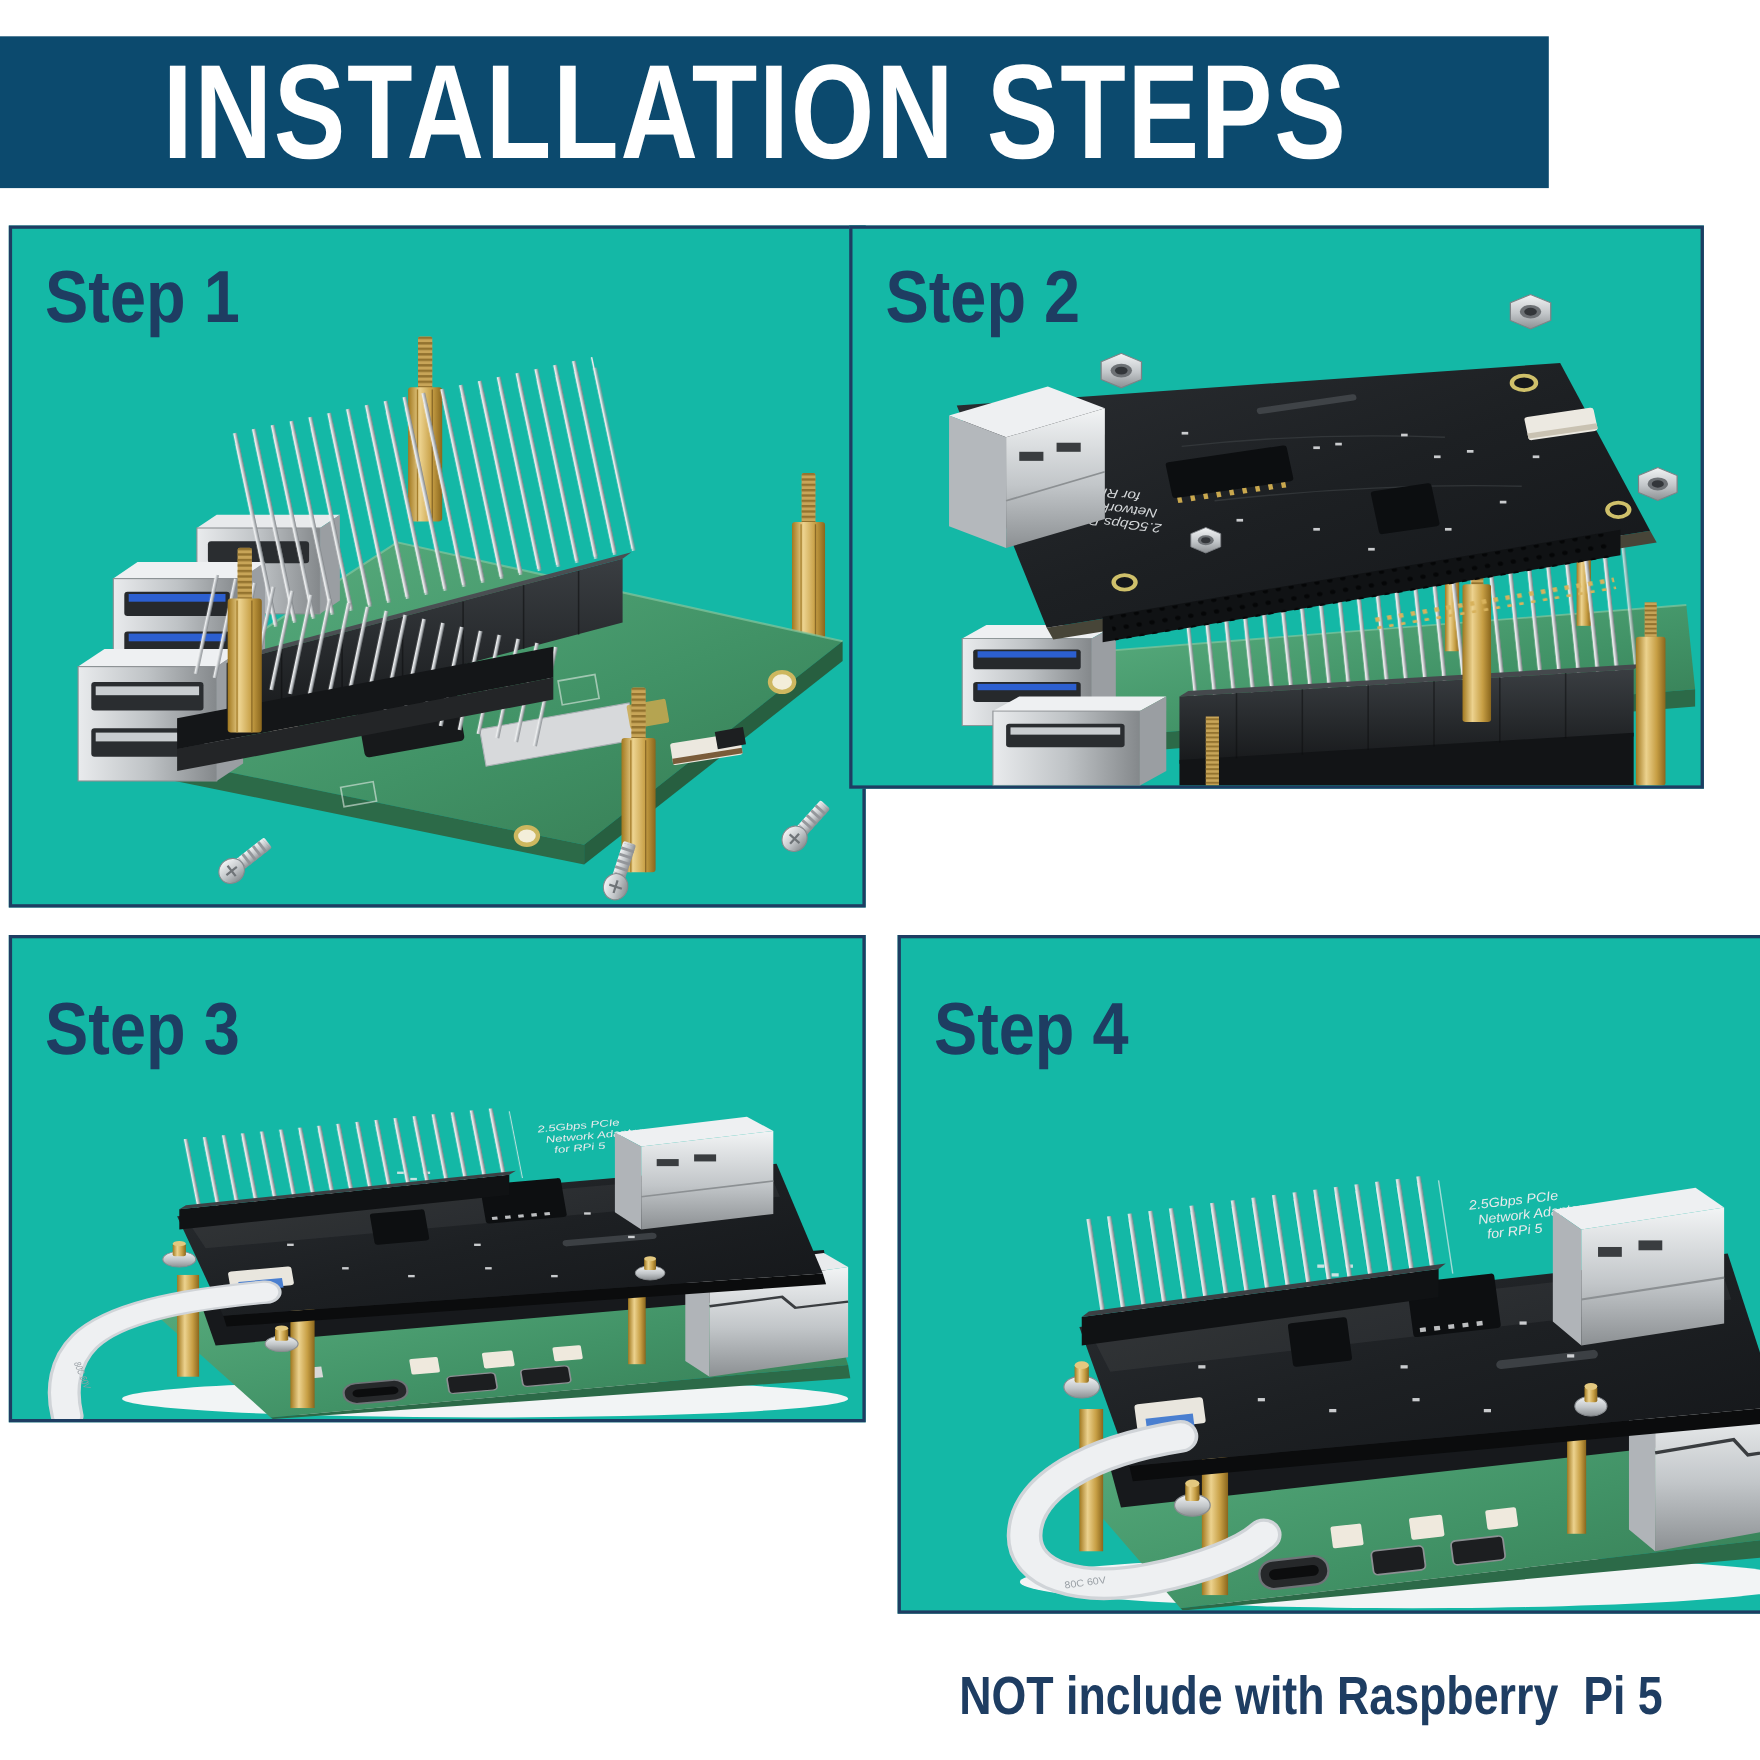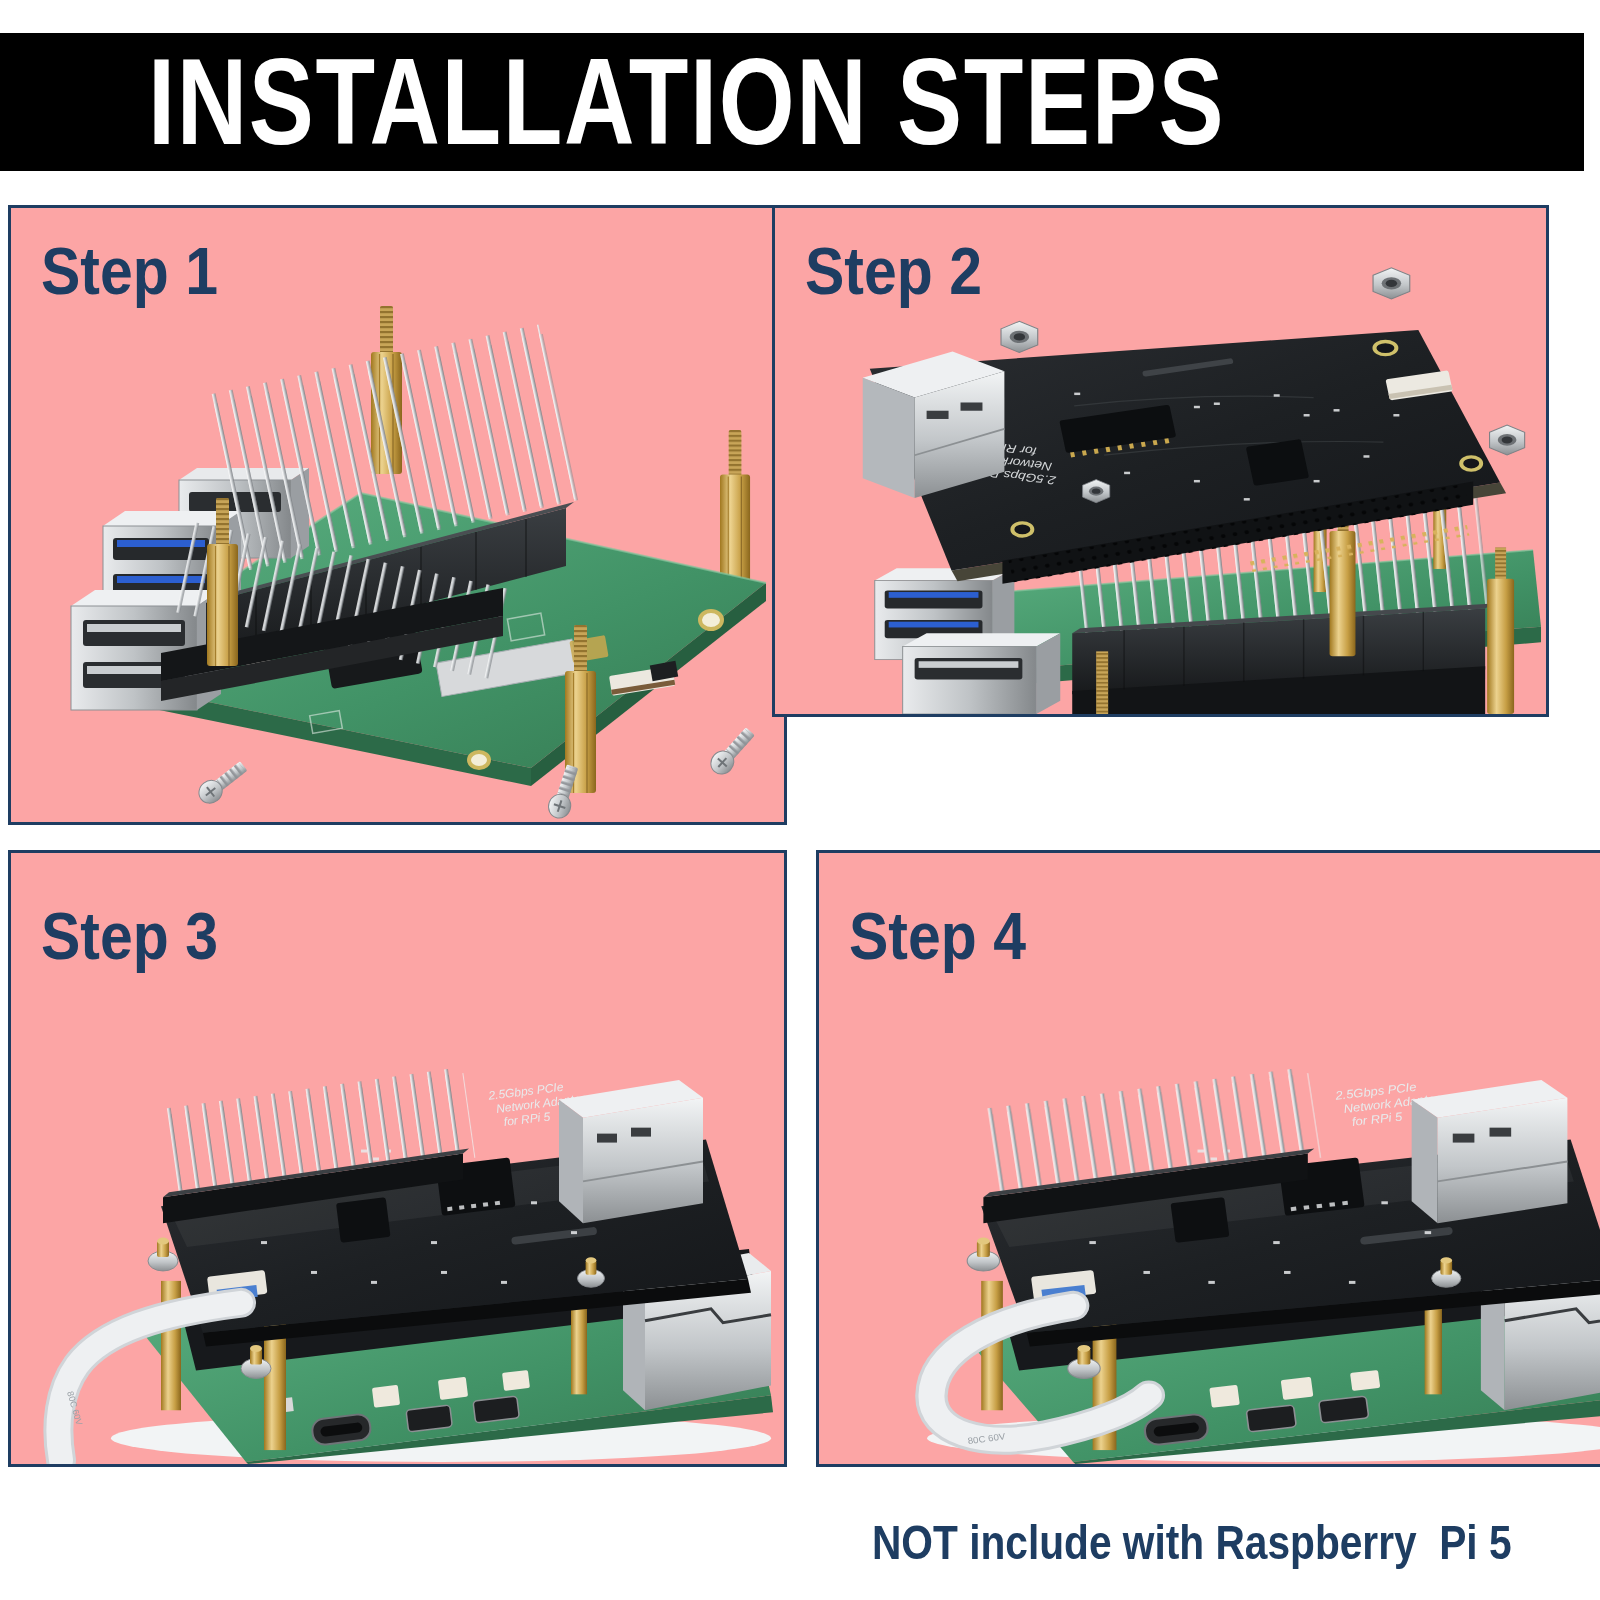--- a/index.html
+++ b/index.html
@@ -1,23 +1,23 @@
 <!DOCTYPE html>
 <html><head>
 <meta charset="utf-8">
 <style>
   html,body{margin:0;padding:0;background:#ffffff;}
   body{width:1600px;height:1600px;position:relative;overflow:hidden;
        font-family:"Liberation Sans",sans-serif;}
-  .titlebar{position:absolute;left:0;top:33px;width:1584px;height:138px;
-            background:#000000;display:flex;align-items:center;}
+  .titlebar{position:absolute;left:0;top:33px;width:1408px;height:138px;
+            background:#0c4a6e;display:flex;align-items:center;}
   .title-text{color:#ffffff;font-weight:bold;font-size:122px;line-height:1;
               letter-spacing:2px;transform:scaleX(.8);transform-origin:0 50%;
               margin-left:148px;white-space:pre;}
-  .panel{position:absolute;background:#fca5a5;border:3px solid #1e3d62;
+  .panel{position:absolute;background:#14b8a6;border:3px solid #1e3d62;
          box-sizing:border-box;}
   .panel svg{position:absolute;left:0;top:0;width:100%;height:100%;}
   .step-label{position:absolute;margin:0;color:#1e3d62;font-size:67px;
               font-weight:bold;transform:scaleX(.88);transform-origin:0 0;
               white-space:pre;z-index:5;}
   .row1 .step-label{left:30px;top:24px;}
   .row2 .step-label{left:30px;top:44px;}
   .footnote{position:absolute;left:872px;top:1514px;margin:0;color:#1e3d62;
             font-size:49px;font-weight:bold;transform:scaleX(.83);
             transform-origin:0 0;white-space:pre;}
@@ -345,21 +345,21 @@
       </g>
       <use href="#symNut" transform="translate(322,344) scale(.85)"></use>
     </g>
 
     <use href="#symNut" transform="translate(245,157) scale(1.15)"></use>
     <use href="#symNut" transform="translate(618,92) scale(1.15)"></use>
     <use href="#symNut" transform="translate(734,282) scale(1.1)"></use>
   </svg>
 </section>
 
-<section class="panel row2" style="left:8px;top:850px;width:779px;height:617px">
+<section class="panel row2" style="left:8px;top:850px;width:779px;height:443px">
   <h2 class="step-label">Step 3</h2>
   <svg viewBox="0 0 773 614" preserveAspectRatio="none">
     <ellipse cx="430" cy="588" rx="330" ry="24" fill="#f2f4f5"></ellipse>
     <g>
       <polygon points="130,480 730,410 760,545 235,612" fill="url(#gGreenTop)"></polygon>
       <polygon points="235,612 760,545 762,562 237,614" fill="#2c6a48"></polygon>
       <polyline points="130,480 730,410" stroke="#84c49d" stroke-width="2" fill="none" opacity=".7"></polyline>
       <g transform="translate(300,570) rotate(-7)">
         <rect width="58" height="26" rx="12" fill="#26282a" stroke="#6f7478" stroke-width="2"></rect>
         <rect x="8" y="8" width="42" height="10" rx="5" fill="#0c0d0e"></rect>

